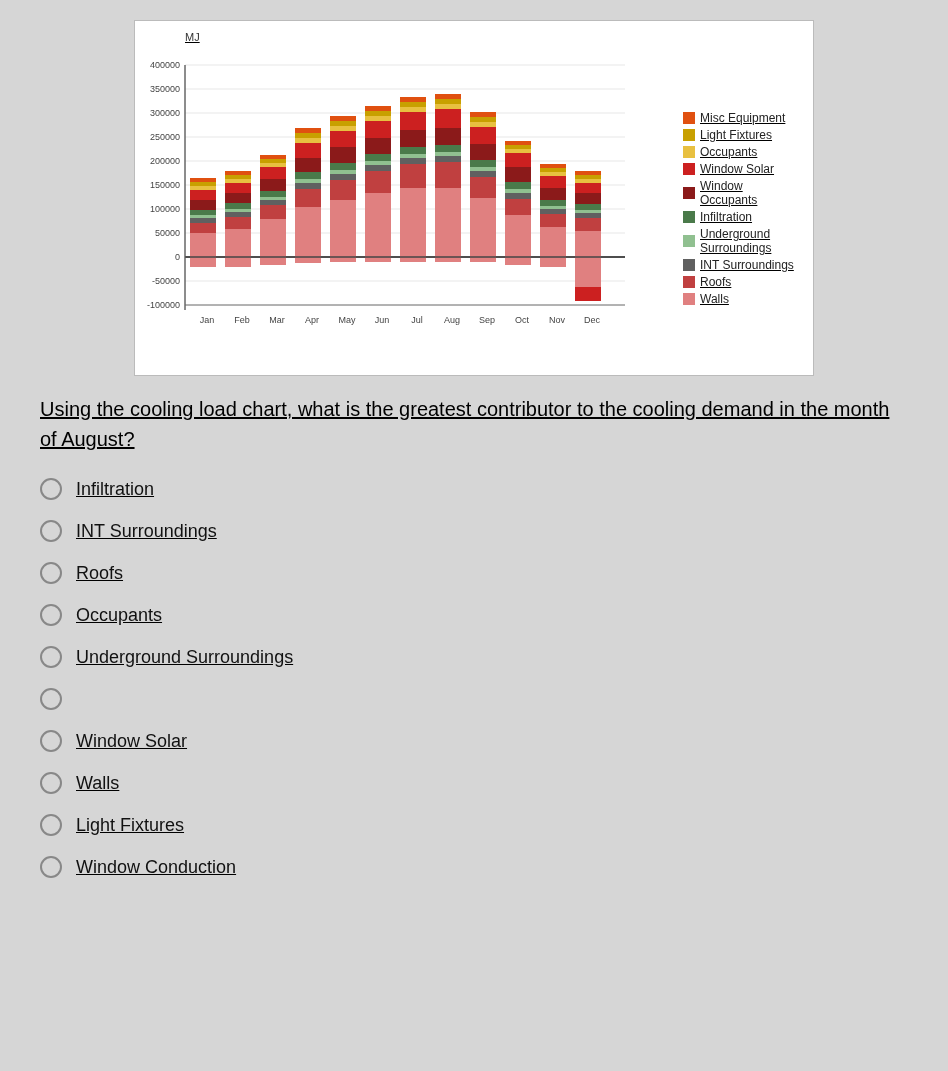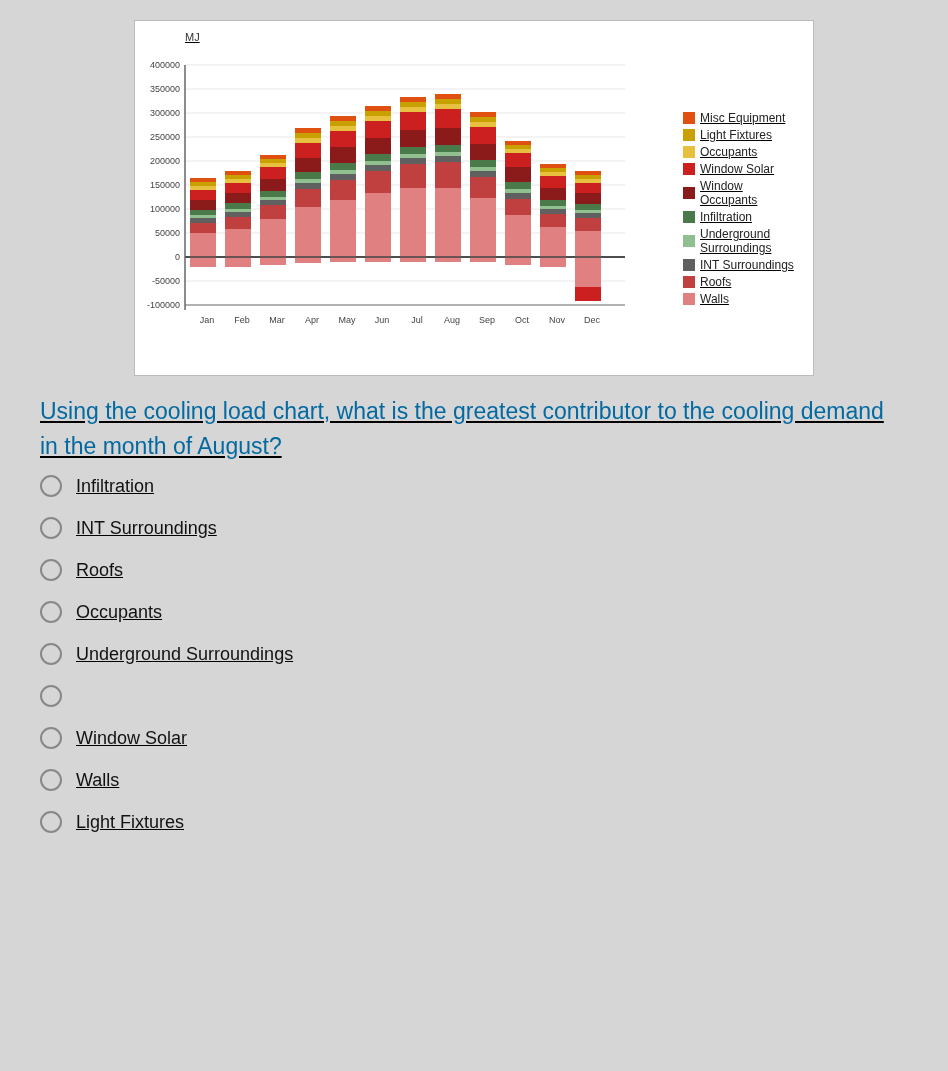--- a/index.html
+++ b/index.html
@@ -60,23 +60,23 @@
       height: 12px;
       margin-right: 5px;
       flex-shrink: 0;
     }
     
     svg.bar-chart {
       display: block;
     }
     
     .question {
-      font-size: 23px;
-      color: #0369a1;
-      margin-bottom: 12px;
+      font-size: 20px;
+      color: #000000;
+      margin-bottom: 24px;
       line-height: 1.5;
       padding: 0 10px;
     }
     
     .options-list {
       list-style: none;
       padding: 0 10px;
     }
     .option-item {
       display: flex;
@@ -375,14 +375,18 @@
       <span>Window Solar</span>
     </li>
     <li class="option-item">
       <span class="radio-circle"></span>
       <span>Walls</span>
     </li>
     <li class="option-item">
       <span class="radio-circle"></span>
       <span>Light Fixtures</span>
     </li>
+    <li class="option-item">
+      <span class="radio-circle"></span>
+      <span>Window Conduction</span>
+    </li>
   </ul>
 </div>
 
 </body></html>

